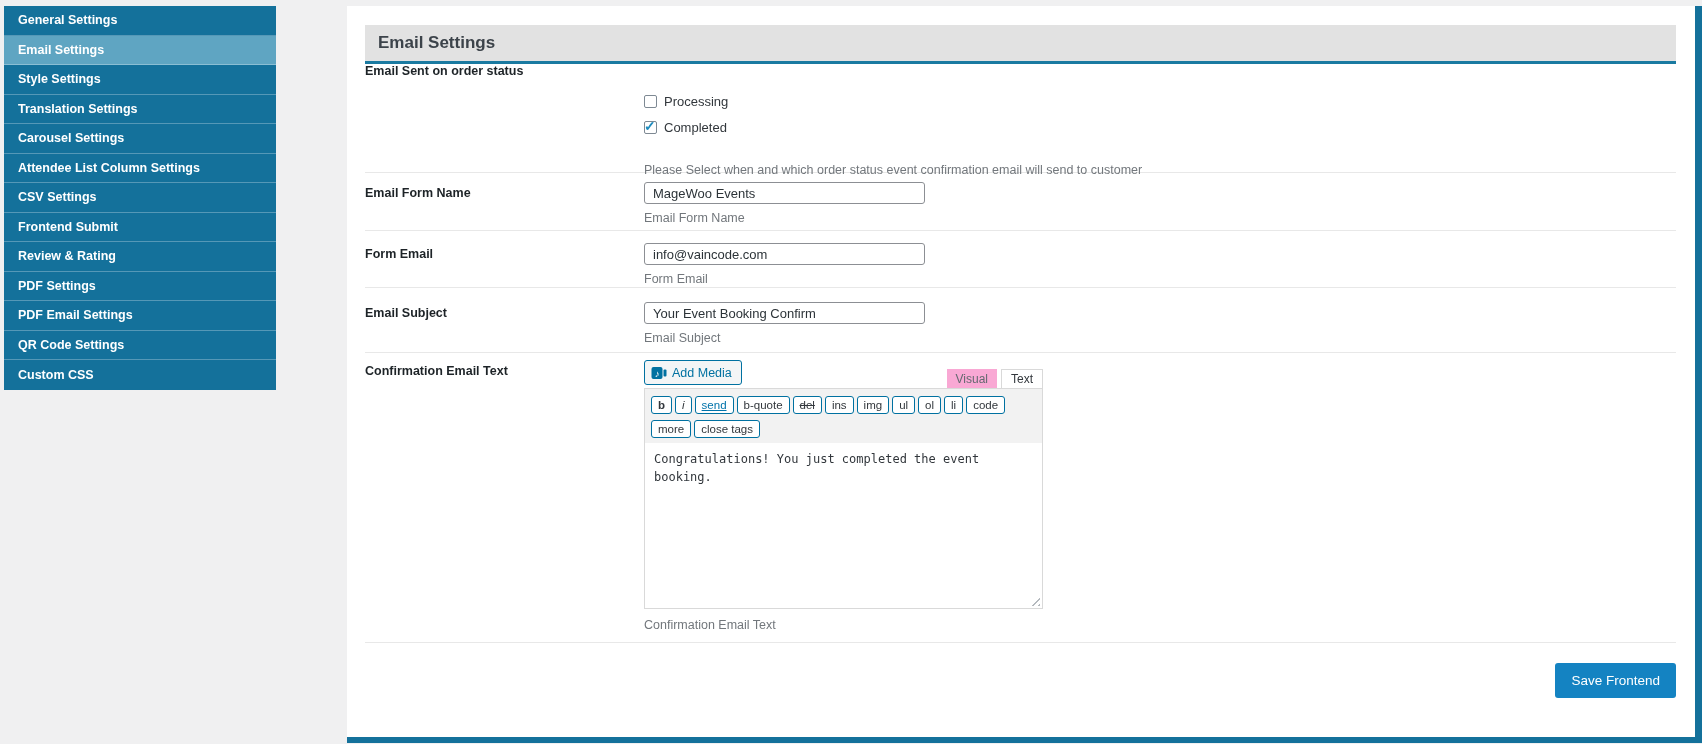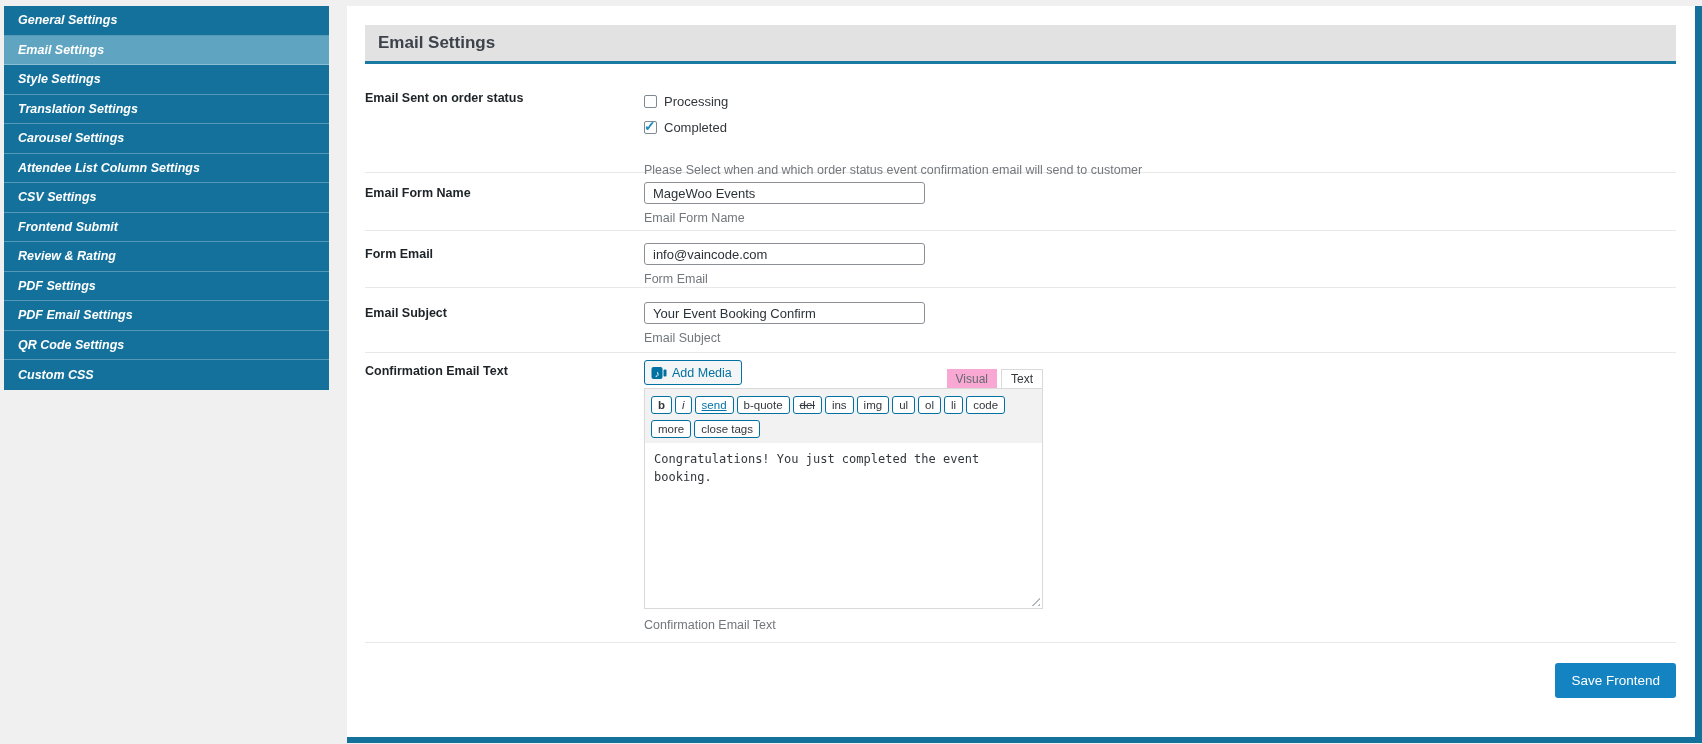--- a/index.html
+++ b/index.html
@@ -7,21 +7,21 @@
   body {
     background:#f0f0f1;
     font-family:"Liberation Sans", sans-serif;
     position:relative;
     overflow:hidden;
     color:#32373c;
   }
 
   
   .sidebar {
-    position:absolute; left:4px; top:6px; width:325px;font-style:italic;
+    position:absolute; left:4px; top:6px; width:272px;
   }
   .side-item {
     height:29.5px;
     background:#14719b;
     border-bottom:1px solid rgba(255,255,255,0.28);
     display:flex; align-items:center;
     padding-left:14px;
     color:#ffffff;
     font-size:12.5px;
     font-weight:bold;
@@ -49,21 +49,21 @@
   .form-area { margin:0 19px 0 18px; }
 
   .row { display:flex; border-bottom:1px solid #e8e8e8; }
   .row .th {
     width:279px; flex-shrink:0;
     font-size:12.5px; font-weight:bold; color:#1d2327;
   }
   .row .td { flex:1; }
 
   .row1 { height:109px; }
-  .row1 .th { padding-top:27px; }
+  .row1 .th { }
   .row1 .td { padding-top:30px; }
   .row2 { height:58px; }
   .row2 .th { padding-top:13px; }
   .row2 .td { padding-top:9px; }
   .row3 { height:57px; }
   .row3 .th { padding-top:16px; }
   .row3 .td { padding-top:12px; }
   .row4 { height:65px; }
   .row4 .th { padding-top:18px; }
   .row4 .td { padding-top:14px; }

